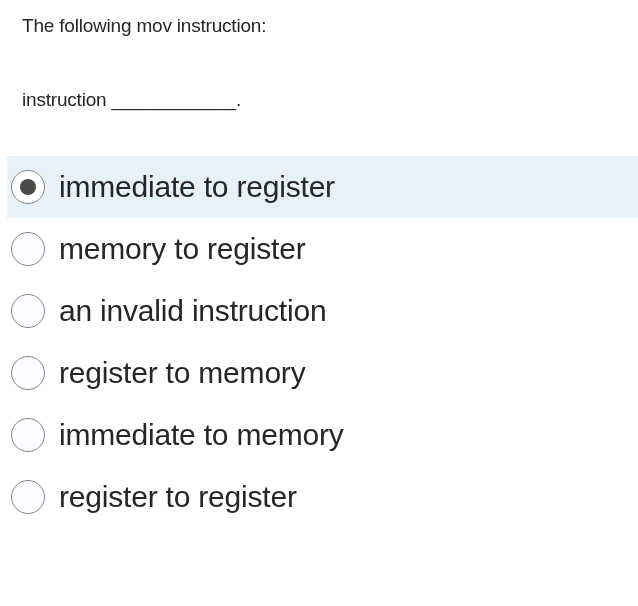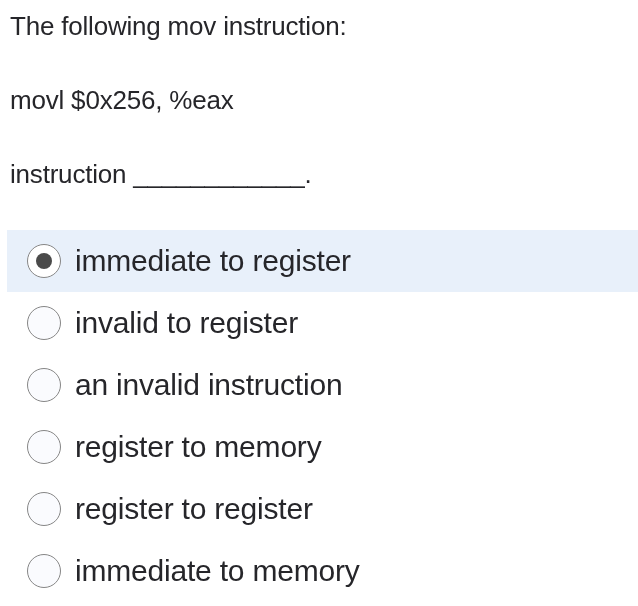--- a/index.html
+++ b/index.html
@@ -22,33 +22,33 @@
   .page {
     width: 638px;
     height: 606px;
     overflow: hidden;
     background: var(--bg);
   }
   .question {
     padding: 8px 10px 0 10px;
   }
   .question p {
-    font-size: 26px;
+    font-size: 19px;
     line-height: 36px;
-    margin: 0 0 38px 0;
+    margin: 0 0 38px 12px;
     letter-spacing: -0.2px;
   }
   .options {
     margin: 26px 0 0 7px;
   }
   .option-row {
     display: flex;
     align-items: center;
     height: 62px;
-    padding-left: 20px;
+    padding-left: 4px;
     cursor: pointer;
   }
   .option-row.selected {
     background: var(--highlight);
   }
   .radio {
     width: 34px;
     height: 34px;
     border: 1.5px solid var(--radio-border);
     border-radius: 50%;
@@ -77,60 +77,59 @@
     line-height: 36px;
     letter-spacing: -0.2px;
   }
 </style>
 </head>
 <body>
 
 <div class="page">
   <div class="question">
     <p>The following mov instruction:</p>
-    <p>movl $0x256, %eax</p>
     <p>instruction ____________.</p>
   </div>
 
   <div class="options">
   <div class="option-row selected" role="radio" aria-checked="true">
     <span class="radio">
       <span class="dot"></span>
     </span>
     <span class="option-label">immediate to register</span>
   </div>
 
   <div class="option-row" role="radio" aria-checked="false">
     <span class="radio">
       
     </span>
-    <span class="option-label">invalid to register</span>
+    <span class="option-label">memory to register</span>
   </div>
 
   <div class="option-row" role="radio" aria-checked="false">
     <span class="radio">
       
     </span>
     <span class="option-label">an invalid instruction</span>
   </div>
 
   <div class="option-row" role="radio" aria-checked="false">
     <span class="radio">
       
     </span>
     <span class="option-label">register to memory</span>
   </div>
 
   <div class="option-row" role="radio" aria-checked="false">
     <span class="radio">
       
     </span>
-    <span class="option-label">register to register</span>
+    <span class="option-label">immediate to memory</span>
   </div>
 
   <div class="option-row" role="radio" aria-checked="false">
     <span class="radio">
       
     </span>
-    <span class="option-label">immediate to memory</span>
+    <span class="option-label">register to register</span>
   </div>
 </div>
 </div>
 
 </body></html>

